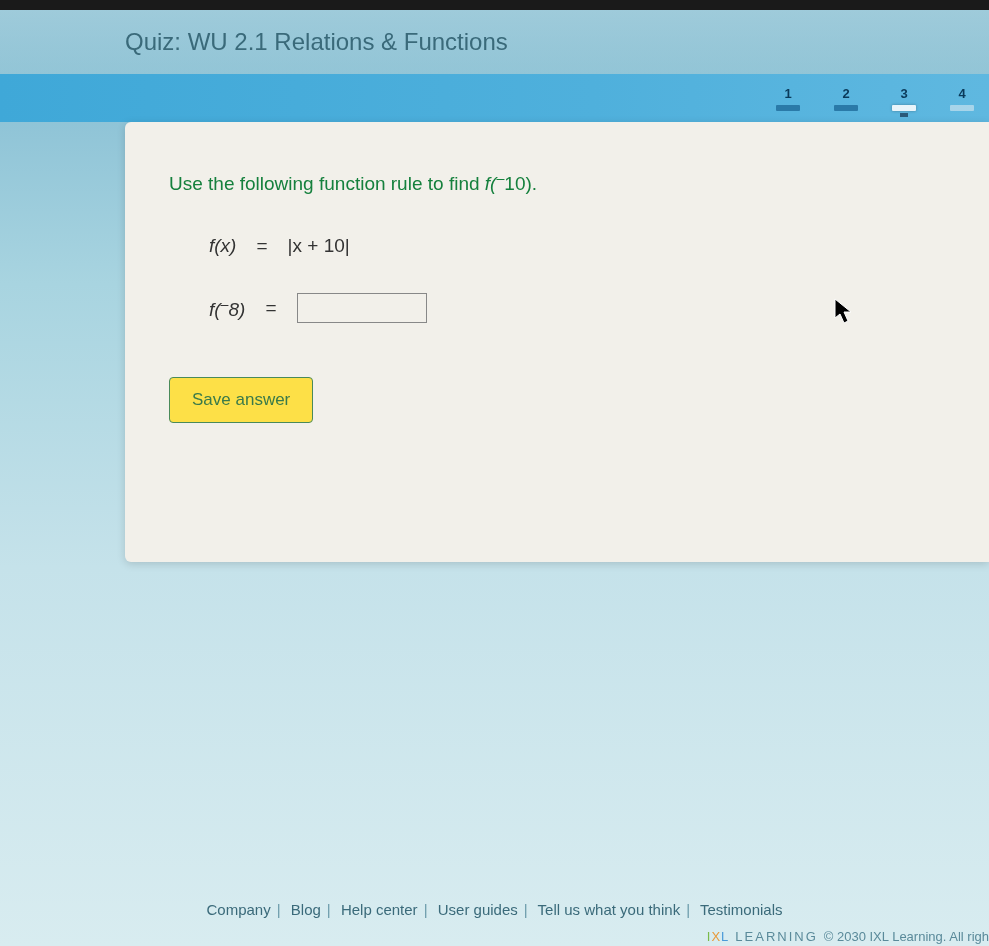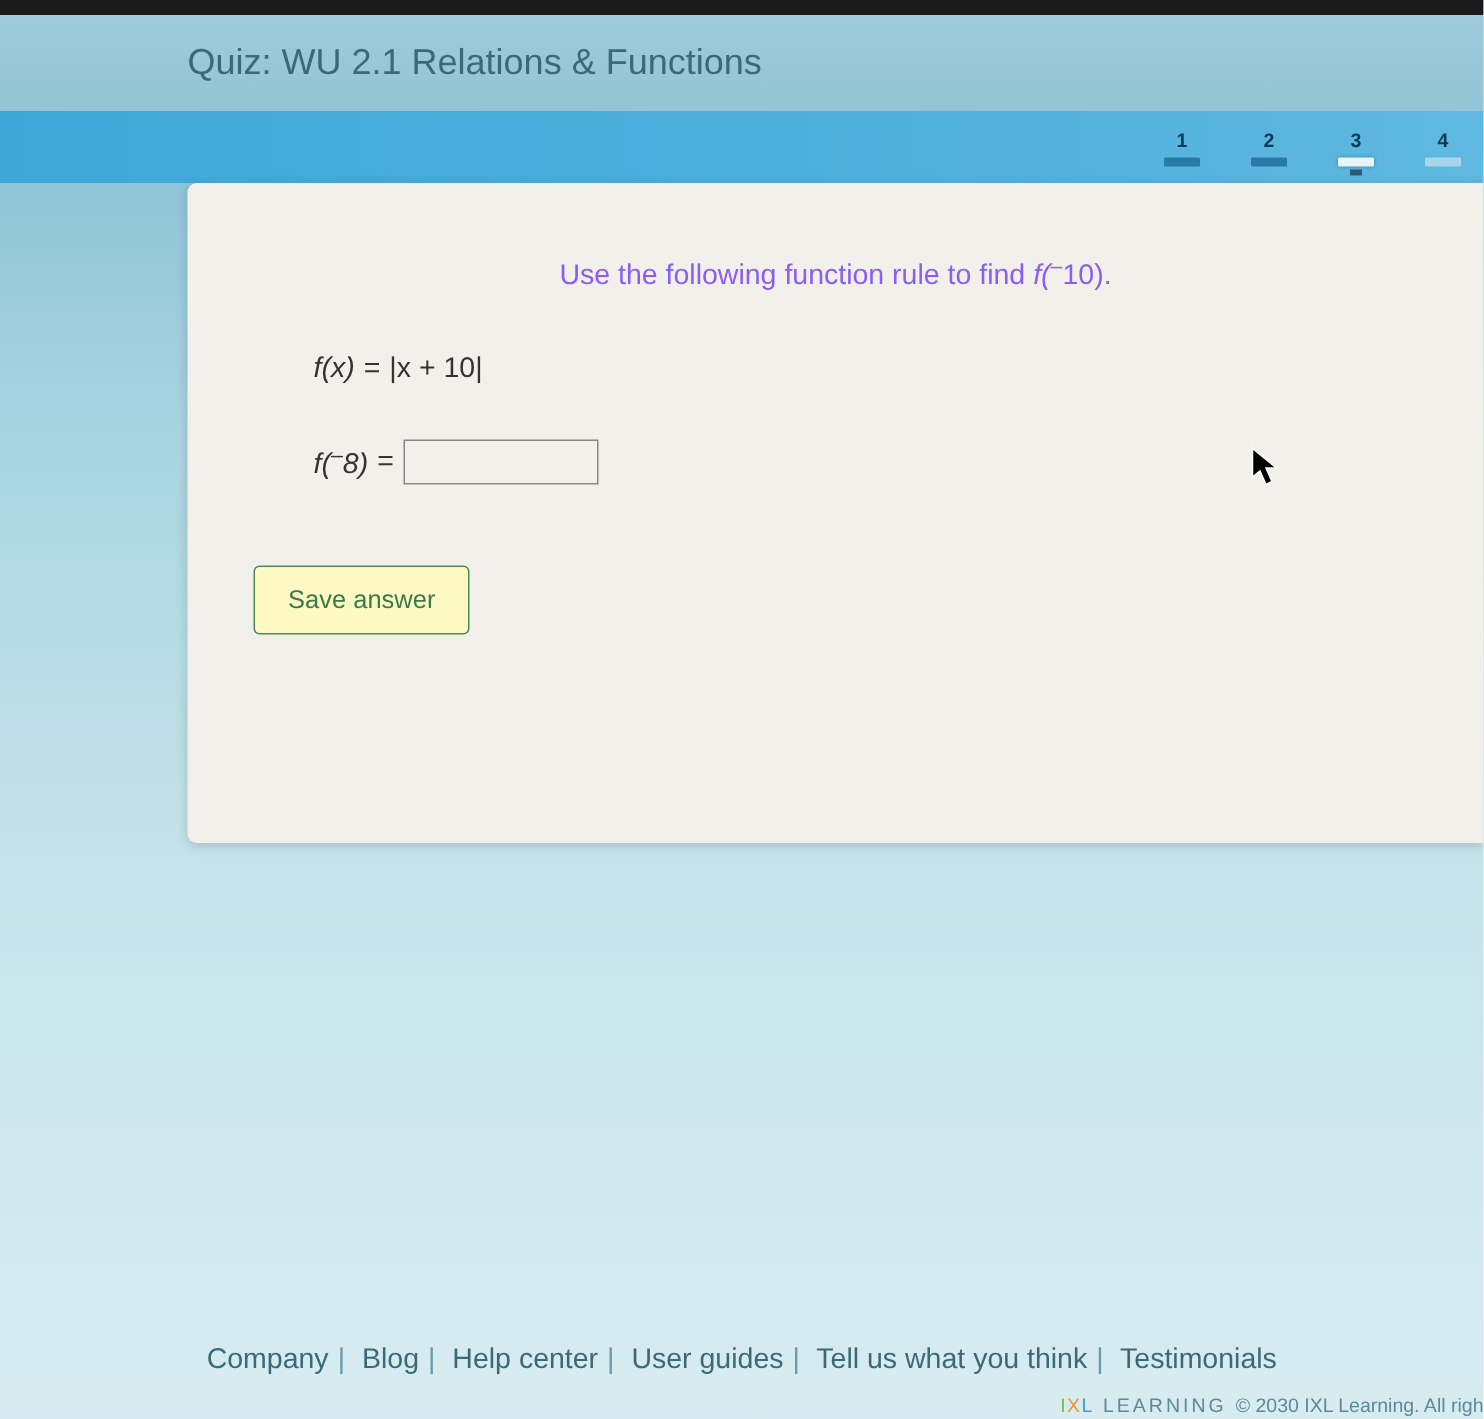--- a/index.html
+++ b/index.html
@@ -29,39 +29,39 @@
 .q-bar.future { background:#d8e8f0; opacity:0.6; }
 .card {
   margin:0 0 0 125px;
   background:#f2f0ea;
   border-radius:6px 0 0 6px;
   padding:48px 44px 120px 44px;
   box-shadow:0 2px 8px rgba(0,0,0,0.15);
   min-height:440px;
   color:#333;
 }
-.prompt { font-size:19px; color:#8b5cf6; margin-bottom:40px;text-align:center; }
-.math-line { font-size:19px; margin-left:40px; margin-bottom:36px; font-style:italic; display:flex; align-items:center; gap:6px; }
+.prompt { font-size:19px; color:#15803d; margin-bottom:40px; }
+.math-line { font-size:19px; margin-left:40px; margin-bottom:36px; font-style:italic; display:flex; align-items:center; gap:20px; }
 .math-line .up { font-style:normal; }
 .answer-input {
   width:130px; height:30px;
   border:1.5px solid #888; background:#f2f0ea;
   font-size:16px; padding:2px 6px; font-style:normal;
 }
 .save-btn {
   margin-top:18px;
   border:1.5px solid #4a8a5a;
-  background:#fef9c3; color:#3a7a4a;
+  background:#fde047; color:#3a7a4a;
   padding:12px 22px; font-size:17px;
   border-radius:4px; cursor:pointer;
   font-family:inherit;
 }
 .footer {
   position:absolute; bottom:28px; left:0; right:0;
-  text-align:center; color:#3a6a7a; font-size:19px;
+  text-align:center; color:#3a6a7a; font-size:15px;
 }
 .footer a { color:#3a6a7a; text-decoration:none; cursor:pointer; }
 .footer .sep { margin:0 6px; color:#6a9aaa; }
 .copyright {
   position:absolute; bottom:2px; right:0;
   color:#5a8a9a; font-size:13px;
   display:flex; align-items:center; gap:6px;
 }
 .ixl-logo { font-weight:normal; letter-spacing:1px; }
 .ixl-logo .d { color:#7aba4a; }

